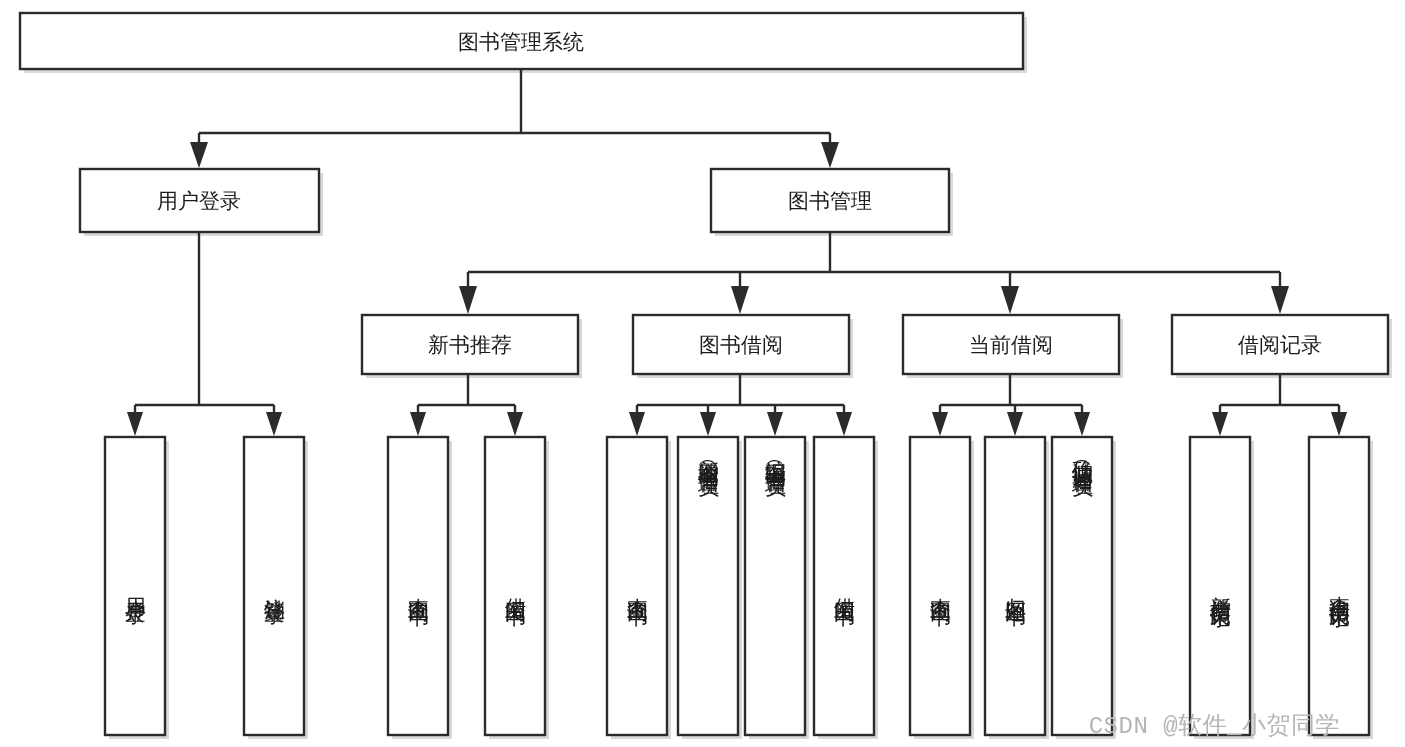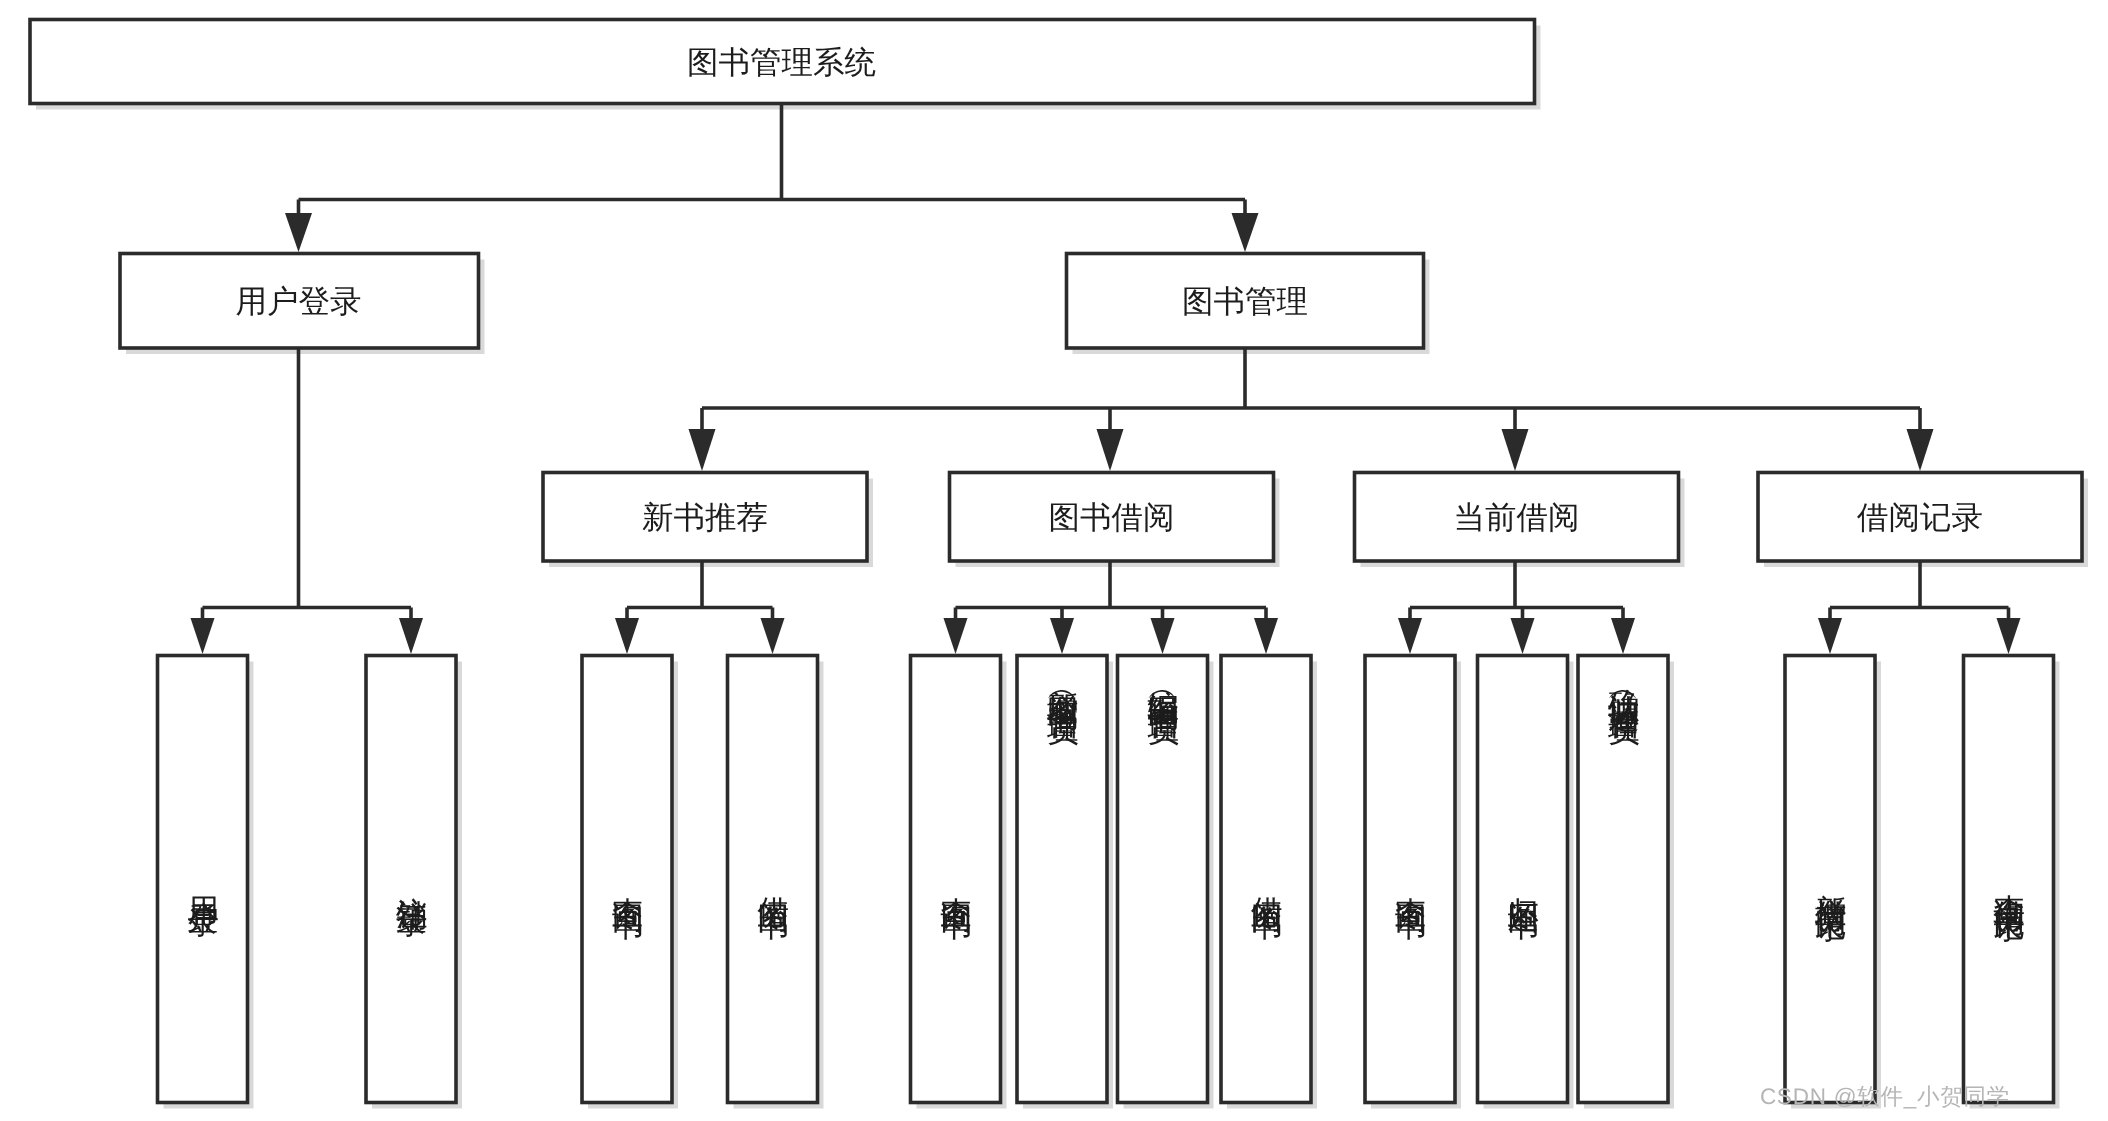--- a/index.html
+++ b/index.html
@@ -71,22 +71,22 @@
     font-size: 21px;
     line-height: 1.0;
     color: #1c1c1c;
     letter-spacing: 2.5px;
     white-space: nowrap;
   }
   .watermark {
     position: absolute;
     right: 8px;
     bottom: 6px;
-    font-family: Liberation Sans, sans-serif;
-    font-size: 15px;
+    font-family: Liberation Mono, monospace;
+    font-size: 24px;
     color: #b5b5b5;
     white-space: nowrap;
     letter-spacing: 0.5px;
   }
 </style>
 </head>
 <body>
 
 <div id="diagram-root">
 

